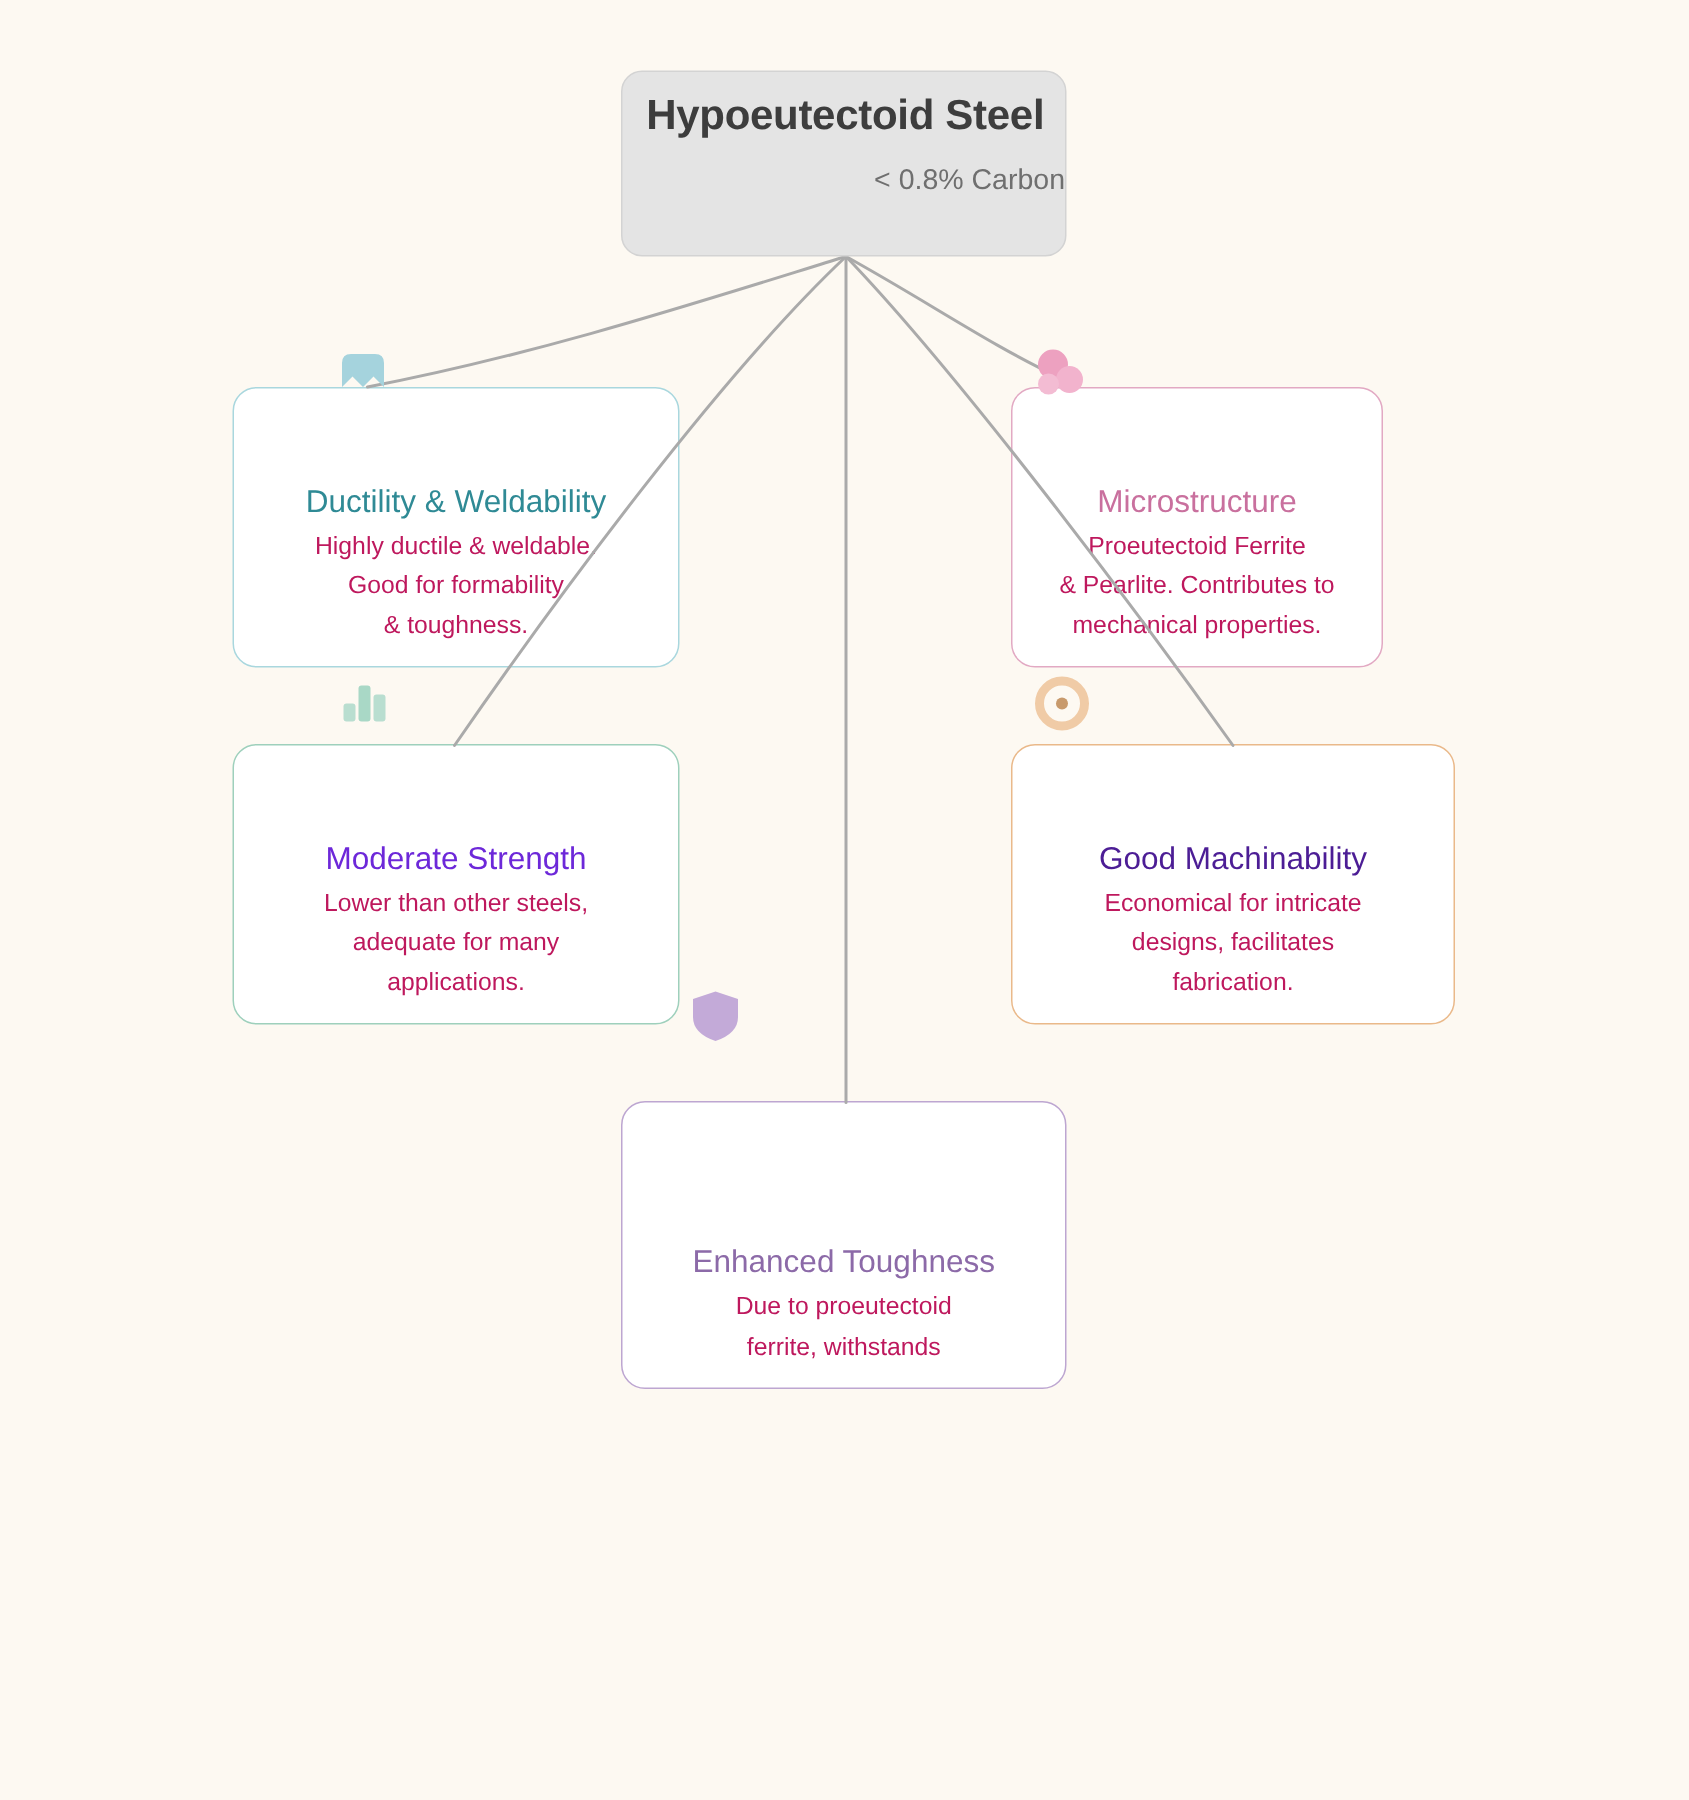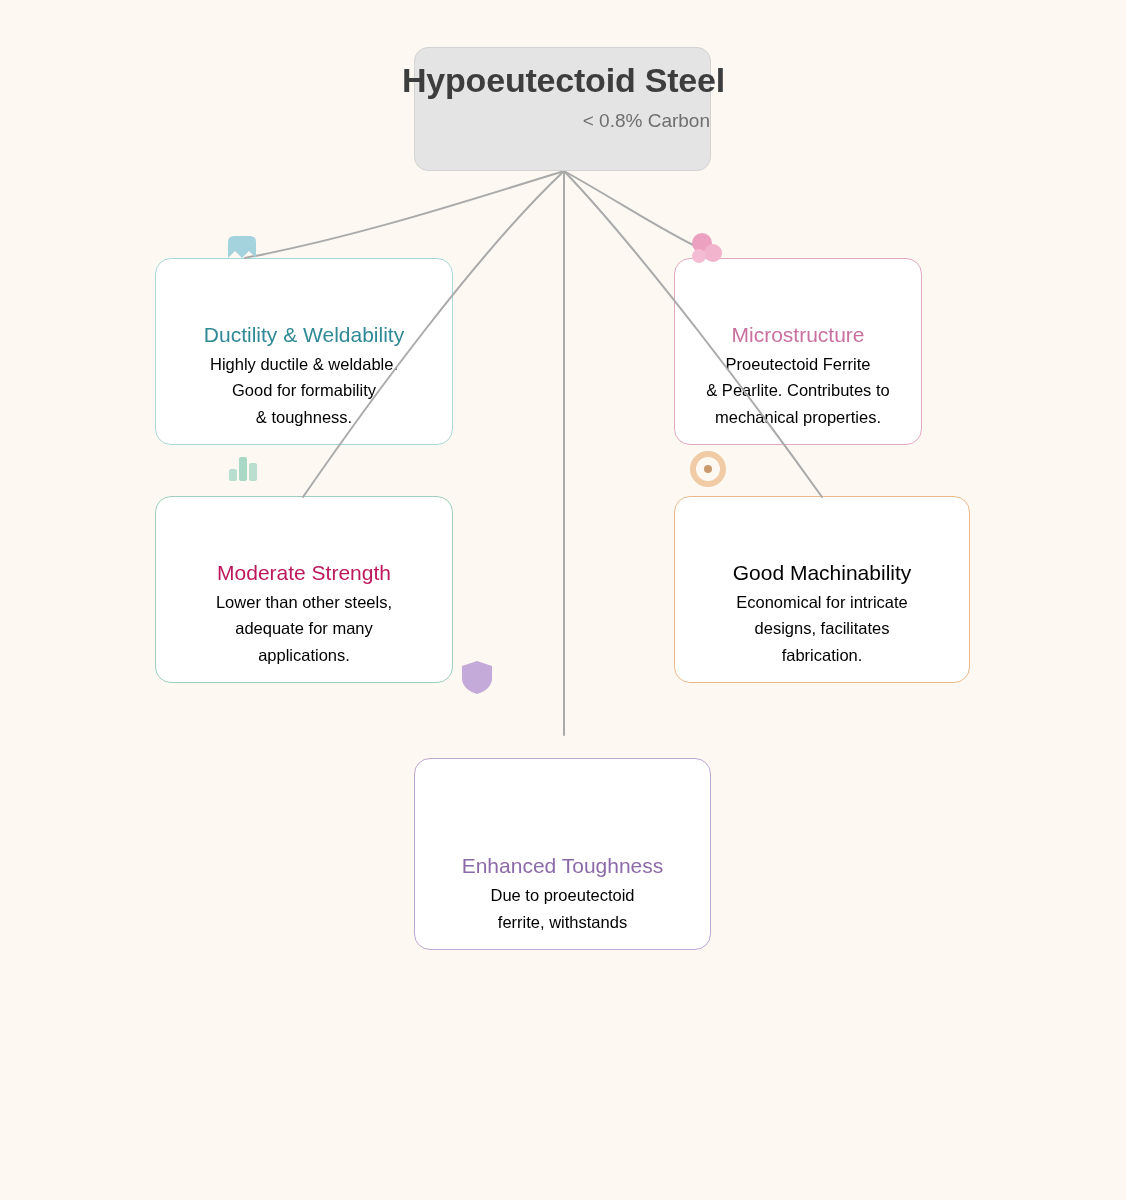--- a/index.html
+++ b/index.html
@@ -38,21 +38,21 @@
     border: 1px solid #d3d3d3;
     border-radius: 14px;
     box-sizing: border-box;
   }
   .root-title {
     position: absolute;
     left: -60px;
     top: 13px;
     width: 417px;
     text-align: center;
-    font-size: 34px;
+    font-size: 28px;
     font-weight: bold;
     color: #3d3d3d;
     letter-spacing: -0.2px;
     white-space: nowrap;
   }
   .root-sub {
     position: absolute;
     left: 0;
     top: 62px;
     width: 295px;
@@ -81,34 +81,34 @@
   }
   .card-title {
     font-size: 21px;
     line-height: 30px;
     margin-bottom: 1px;
     white-space: nowrap;
   }
   .card-desc {
     font-size: 16.5px;
     line-height: 26.5px;
-    color: #000000;
+    color: #be185d;
   }
 
   
   #card-ductility   { left: 155px; top: 258px; width: 298px; height: 187px; border-color: #a9d7de; }
   #card-strength    { left: 155px; top: 496px; width: 298px; height: 187px; border-color: #9ed0bc; }
   #card-micro       { left: 674px; top: 258px; width: 248px; height: 187px; border-color: #e2a9c3; }
   #card-machine     { left: 674px; top: 496px; width: 296px; height: 187px; border-color: #eab98a; }
-  #card-toughness   { left: 414px; top: 734px; width: 297px; height: 192px; border-color: #bda6d1; margin-top: 24px; }
+  #card-toughness   { left: 414px; top: 734px; width: 297px; height: 192px; border-color: #bda6d1; }
 
   #card-ductility  .card-title { color: #2f8a95; }
-  #card-strength   .card-title { color: #be185d; }
+  #card-strength   .card-title { color: #6d28d9; }
   #card-micro      .card-title { color: #c9709e; }
-  #card-machine    .card-title { color: #000000; }
+  #card-machine    .card-title { color: #4c1d95; }
   #card-toughness  .card-title { color: #8c6aa8; }
 
   
   .badge {
     position: absolute;
     width: 40px;
     height: 40px;
   }
   #icon-ductility { left: 222px; top: 228px; }
   #icon-strength  { left: 222px; top: 447px; }

